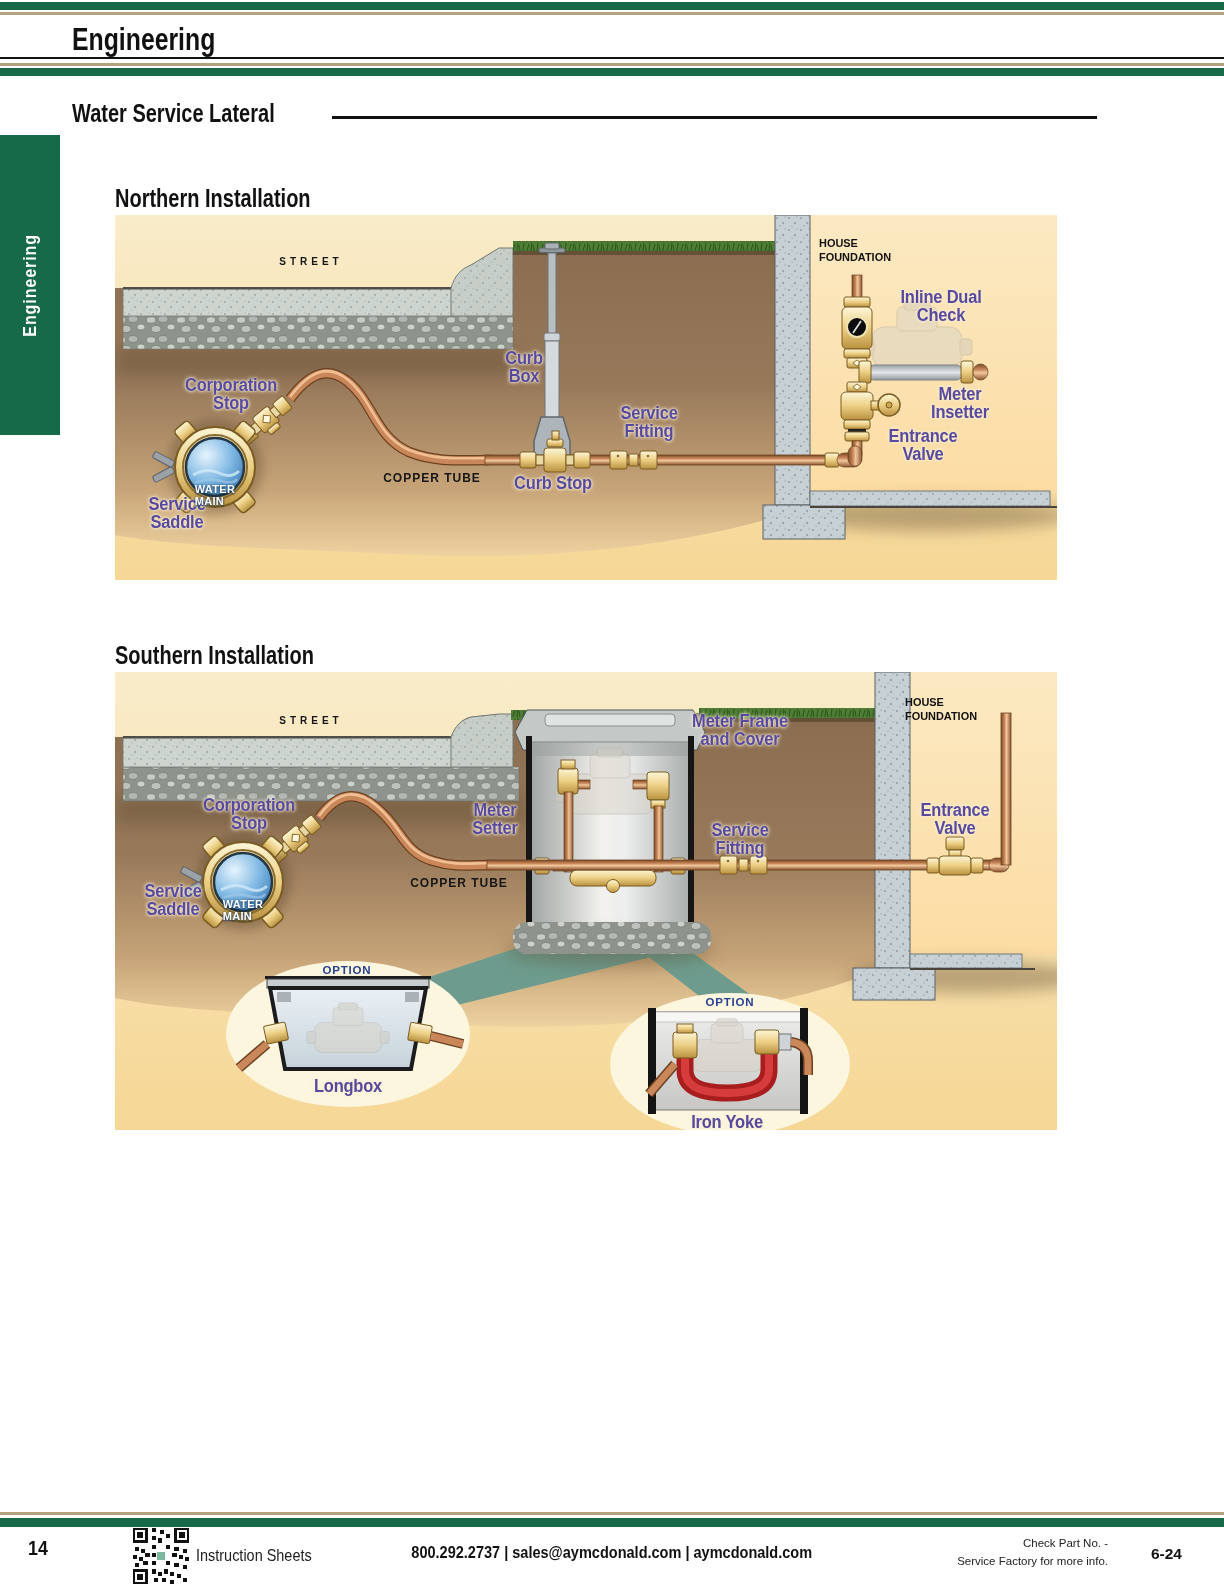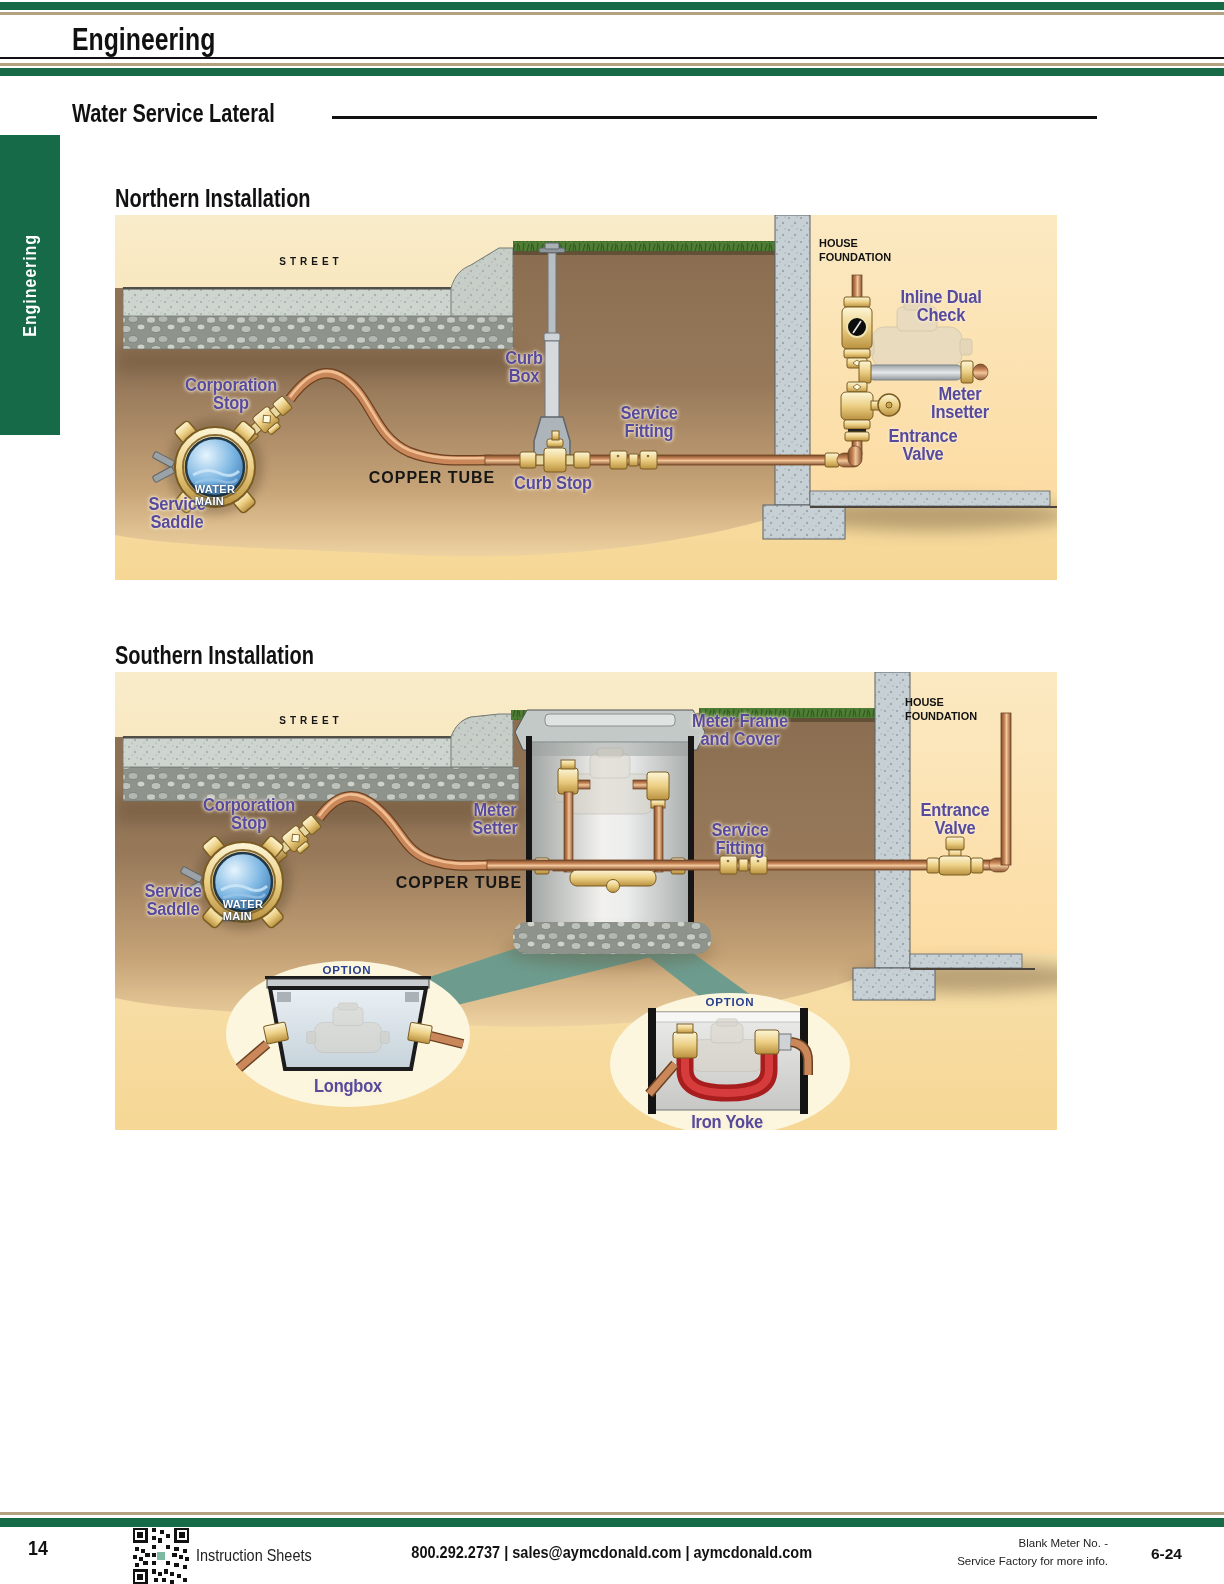--- a/index.html
+++ b/index.html
@@ -17,21 +17,21 @@
   .sidebar-tab span{writing-mode:vertical-rl;transform:rotate(180deg) scaleY(.85);
                     color:#fff;font-weight:bold;font-size:19px;letter-spacing:1px;}
   .diag{position:absolute;left:115px;overflow:hidden;}
   .diag svg{position:absolute;left:0;top:0;}
   .lbl{position:absolute;white-space:pre-line;}
   .plabel{transform:translate(-50%,-50%) scaleX(.94);color:#574a9c;font-weight:bold;font-size:17.5px;
           line-height:1.04;text-align:center;letter-spacing:-.2px;
           text-shadow:0 0 2px rgba(250,240,216,.95),0 0 4px rgba(250,240,216,.85),0 0 6px rgba(250,240,216,.7);}
   .blabel{transform:translate(-50%,-50%);color:#161616;font-weight:bold;font-size:10px;}
   .street-lbl{letter-spacing:4px;}
-  .copper-lbl{letter-spacing:1px;font-size:16px;}
+  .copper-lbl{letter-spacing:1px;font-size:12px;}
   .found-lbl{color:#111;font-weight:bold;font-size:11.5px;line-height:1.18;text-align:left;
              transform:scaleX(.95);transform-origin:left top;}
   .wm-lbl{transform:translate(-50%,-50%);color:#fff;font-weight:bold;font-size:11px;line-height:1.1;
           text-align:left;letter-spacing:.3px;text-shadow:0 1px 2px rgba(15,50,90,.9),0 0 3px rgba(15,50,90,.7);margin-top:28px;}
   .opt-lbl{transform:translate(-50%,-50%);color:#27408f;font-weight:bold;font-size:11.5px;letter-spacing:.8px;}
   .ft-num{position:absolute;left:28px;top:1536px;font-size:21px;font-weight:bold;color:#111;
           transform:scaleX(.85);transform-origin:left top;}
   .ft-qr{position:absolute;left:133px;top:1528px;width:56px;height:56px;}
   .ft-qrlabel{position:absolute;left:196px;top:1546px;font-size:17px;color:#222;
               transform:scaleX(.85);transform-origin:left top;}
@@ -479,19 +479,19 @@
     <rect x="11.5" y="11.5" width="4" height="4" rx="1" fill="#7fb8a0"></rect>
   </svg>
 
   <div class="ft-qrlabel">Instruction Sheets</div>
 
   <div class="ft-contact">
     <span>800.292.2737  |  sales@aymcdonald.com  |  aymcdonald.com</span>
   </div>
 
   <div class="ft-note">
-    <div>Blank Meter No. -</div>
+    <div>Check Part No. -</div>
     <div>Service Factory for more info.</div>
   </div>
 
   <div class="ft-code">6-24</div>
 
 </div>
 
 </body></html>

